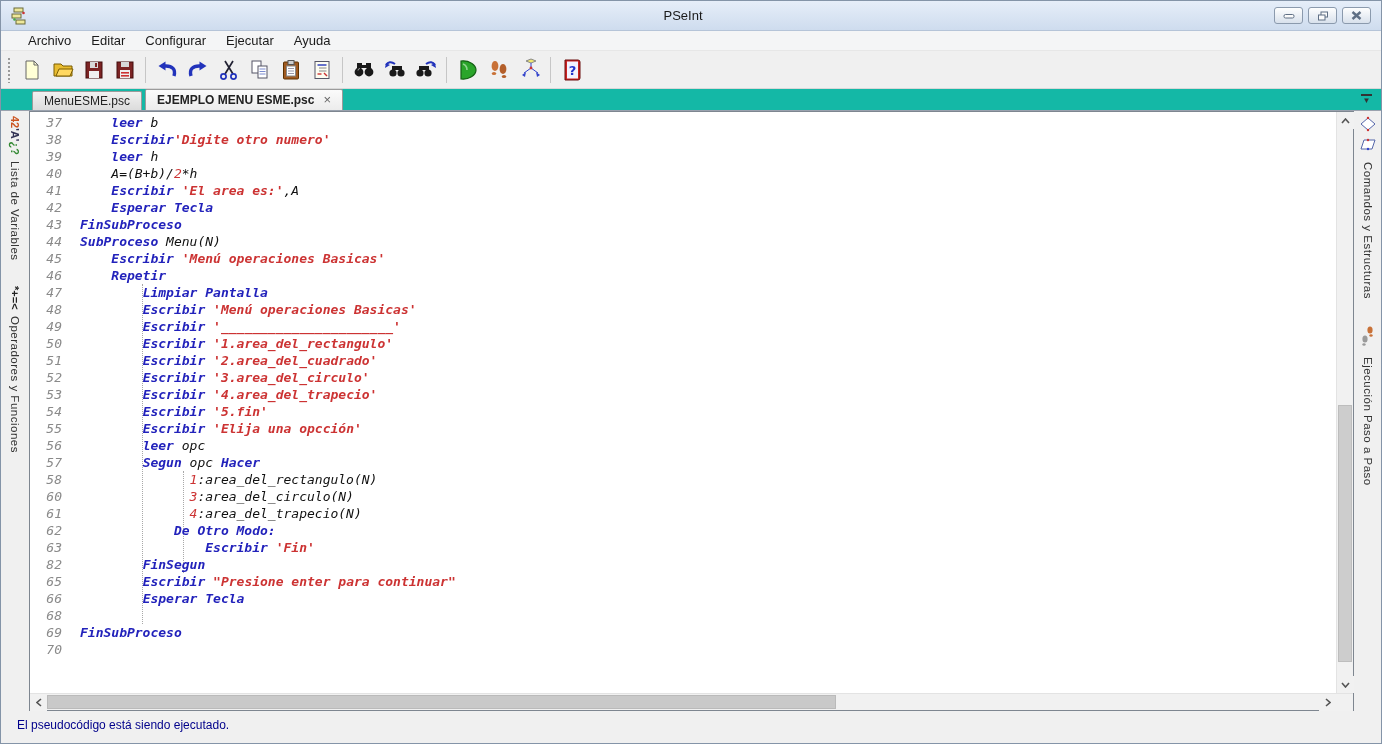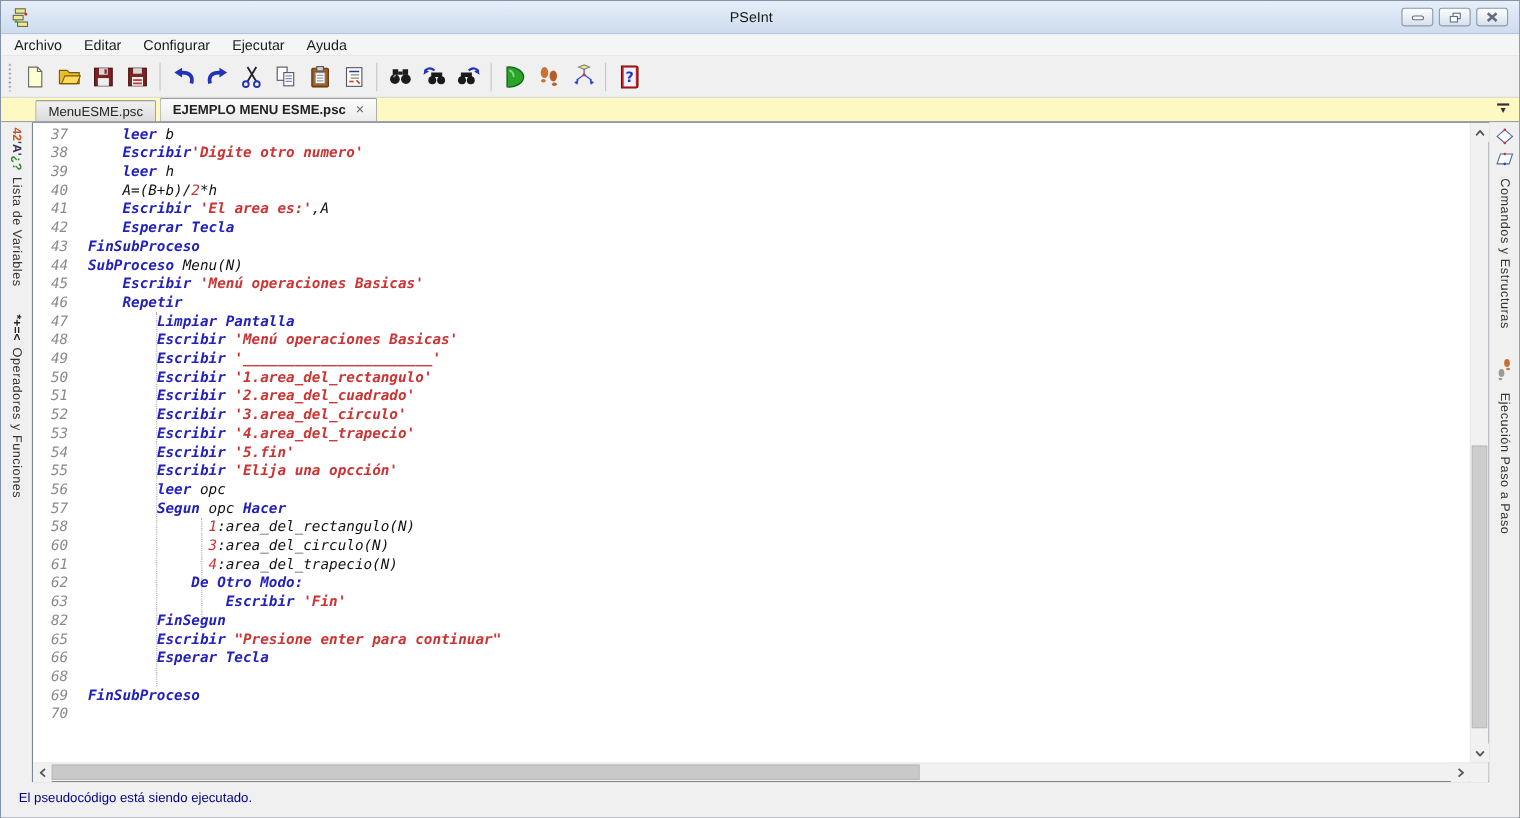--- a/index.html
+++ b/index.html
@@ -12,32 +12,32 @@
   
   .titlebar{height:30px;background:linear-gradient(var(--tb-top,#e6eef9),var(--tb-bottom,#cedcee));
     display:flex;align-items:center;position:relative;border-bottom:1px solid #b5c4d8;}
   .app-icon{margin-left:9px;width:18px;height:18px;}
   .wtitle{position:absolute;left:0;right:16px;text-align:center;font-size:13px;color:#1a1a1a;}
   .winbtns{margin-left:auto;display:flex;gap:5px;padding-right:10px;z-index:2;}
   .winbtn{width:29px;height:17px;border:1px solid #8b9aad;border-radius:3px;
     background:linear-gradient(#fefefe,#d8e1ec);display:flex;align-items:center;justify-content:center;}
   
   .menubar{height:20px;display:flex;align-items:center;background:#f4f5f6;font-size:13px;
-    color:#1b1b1b;padding-left:2px;border-bottom:1px solid #e7e7e7;}
+    color:#1b1b1b;padding-left:17px;border-bottom:1px solid #e7e7e7;}
   .menuitem{padding:2px 10px;cursor:default;}
   
   .toolbar{height:38px;display:flex;align-items:center;background:#f0f0f0;
     border-bottom:1px solid #d8d8d8;padding-left:4px;}
   .grip{width:4px;height:26px;margin:0 5px 0 2px;
     background-image:radial-gradient(#9a9a9a 35%,transparent 40%);background-size:4px 4px;}
   .tbtn{width:31px;height:31px;display:flex;align-items:center;justify-content:center;
     border:1px solid transparent;border-radius:2px;}
   .tsep{width:1px;height:26px;background:#c6c6c6;margin:0 5px;}
   
-  .tabbar{height:22px;display:flex;align-items:flex-end;background:#fef9c3;
+  .tabbar{height:22px;display:flex;align-items:flex-end;background:#14b8a6;
     padding-left:31px;position:relative;border-bottom:1px solid #9aa2ae;}
   .tab{height:19px;display:flex;align-items:center;padding:0 11px;font-size:12px;
     border:1px solid #9b9b9b;border-bottom:none;border-radius:2px 2px 0 0;
     background:linear-gradient(#f1f1f1,#dcdcdc);margin-right:3px;color:#222;}
   .tab.active{height:21px;background:linear-gradient(#fbfbfb,#ececec);font-weight:bold;}
   .tab .tclose{margin-left:9px;color:#666;font-weight:normal;font-size:13px;line-height:10px;}
   .tabdrop{position:absolute;right:9px;top:5px;width:11px;text-align:center;color:#333;
     font-size:8px;line-height:5px;border-top:2px solid #333;padding-top:2px;}
   
   .main{display:flex;height:600px;}

